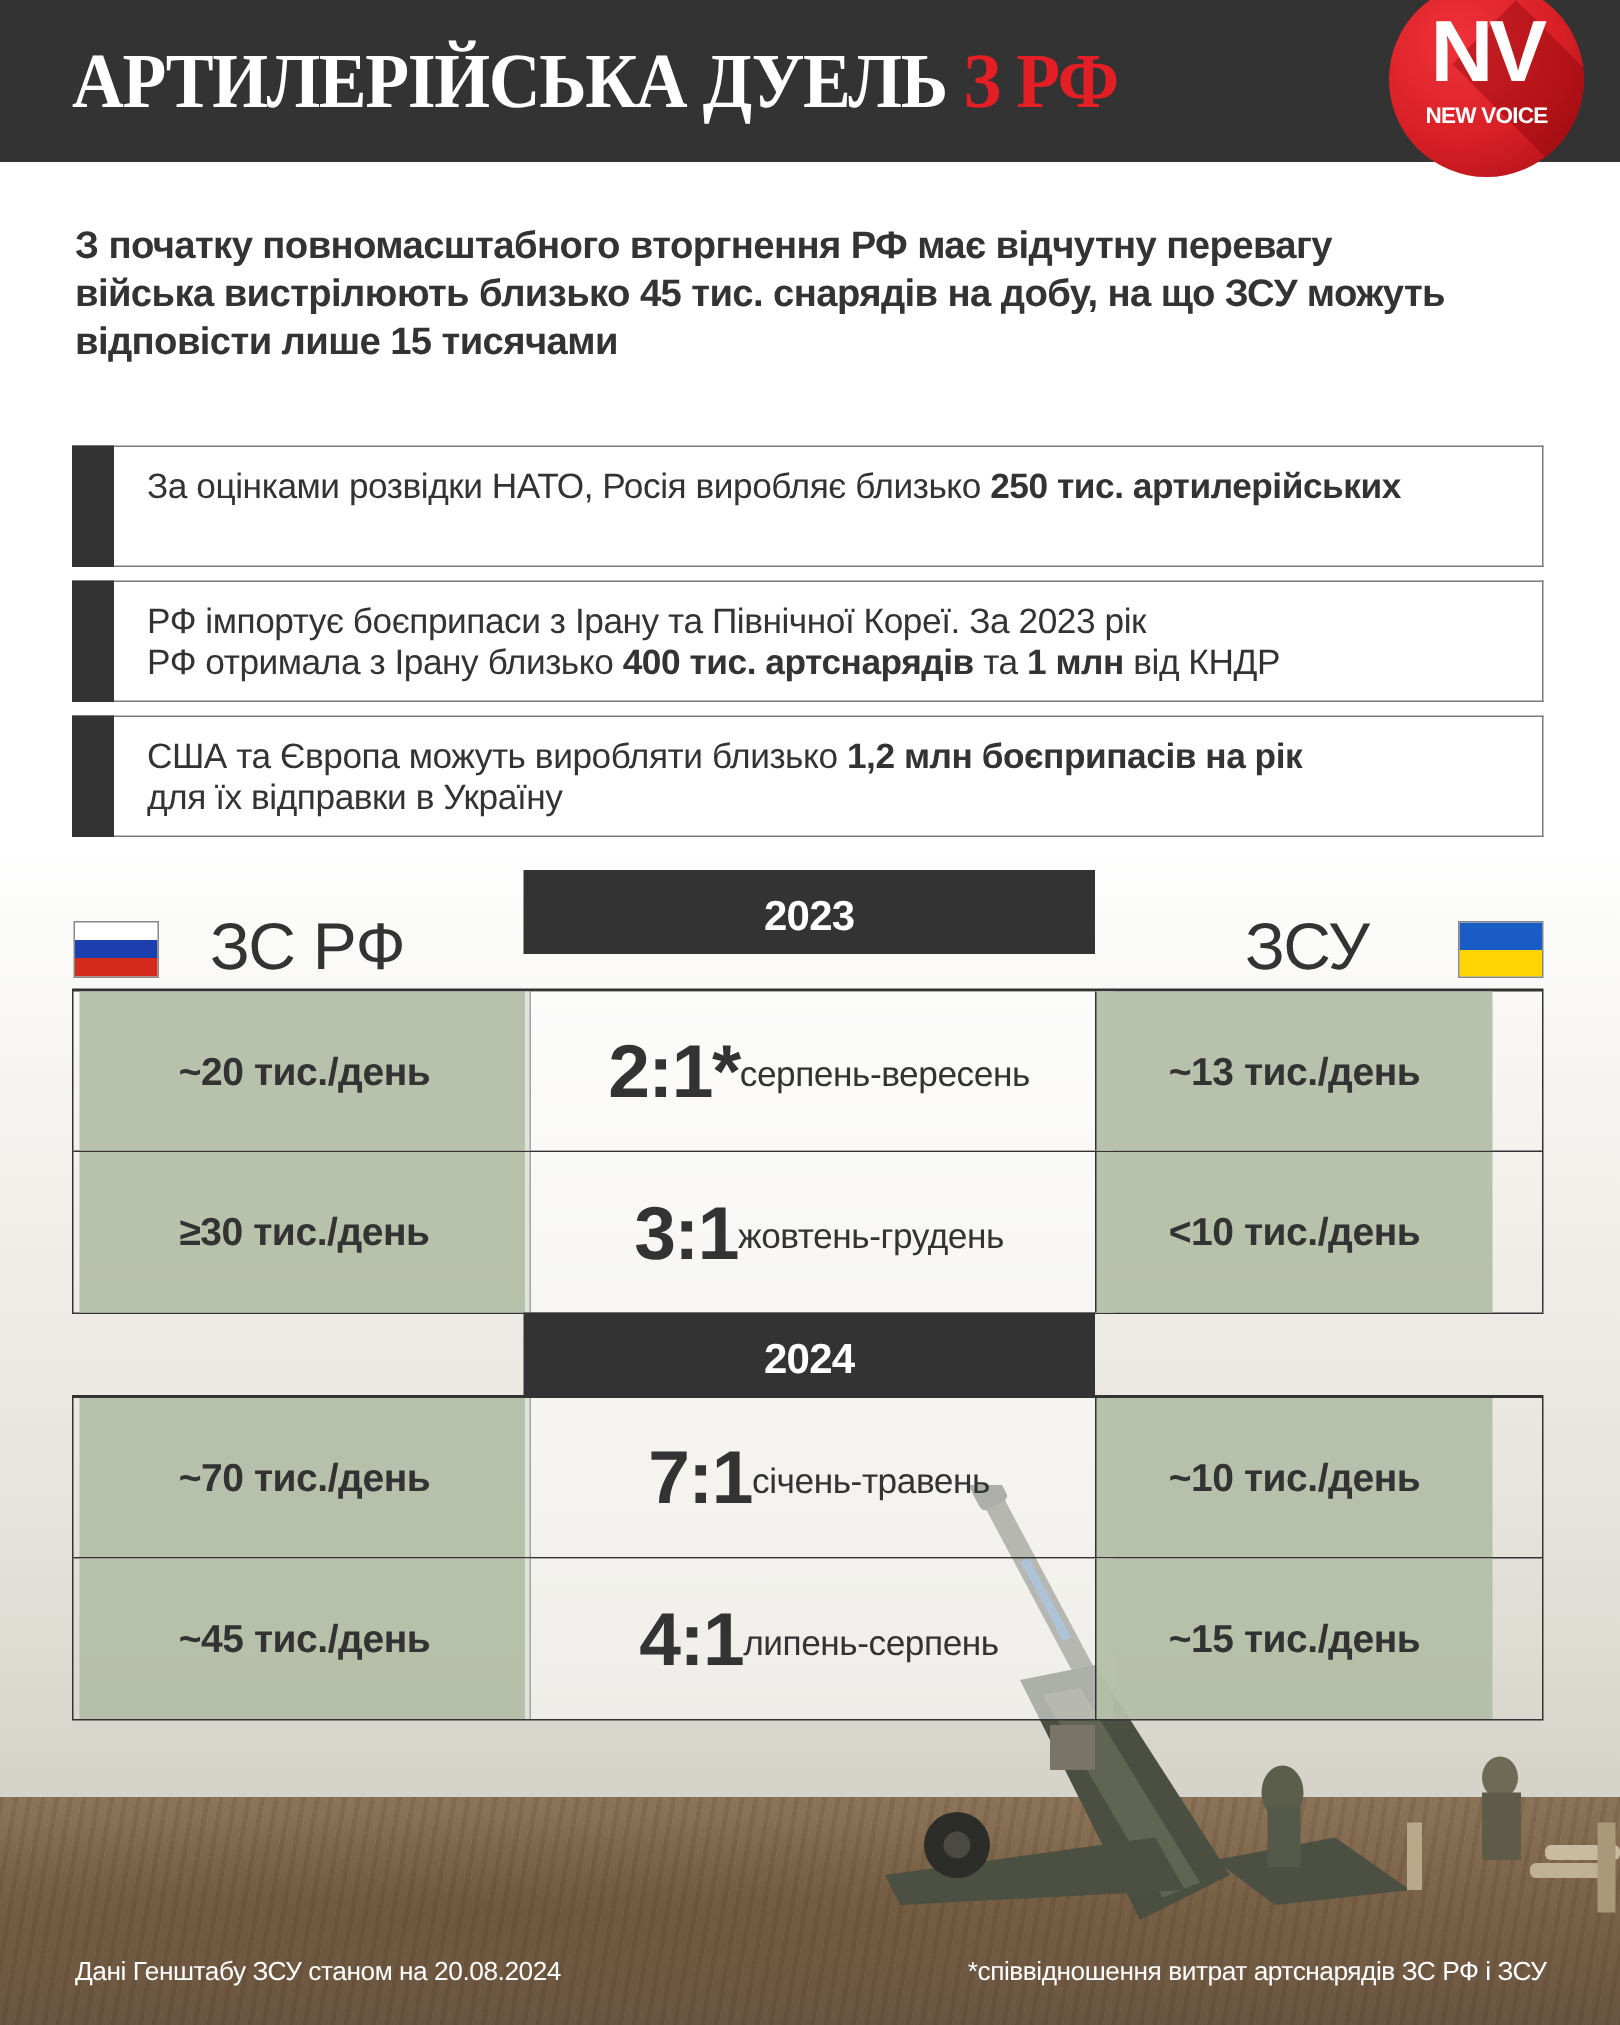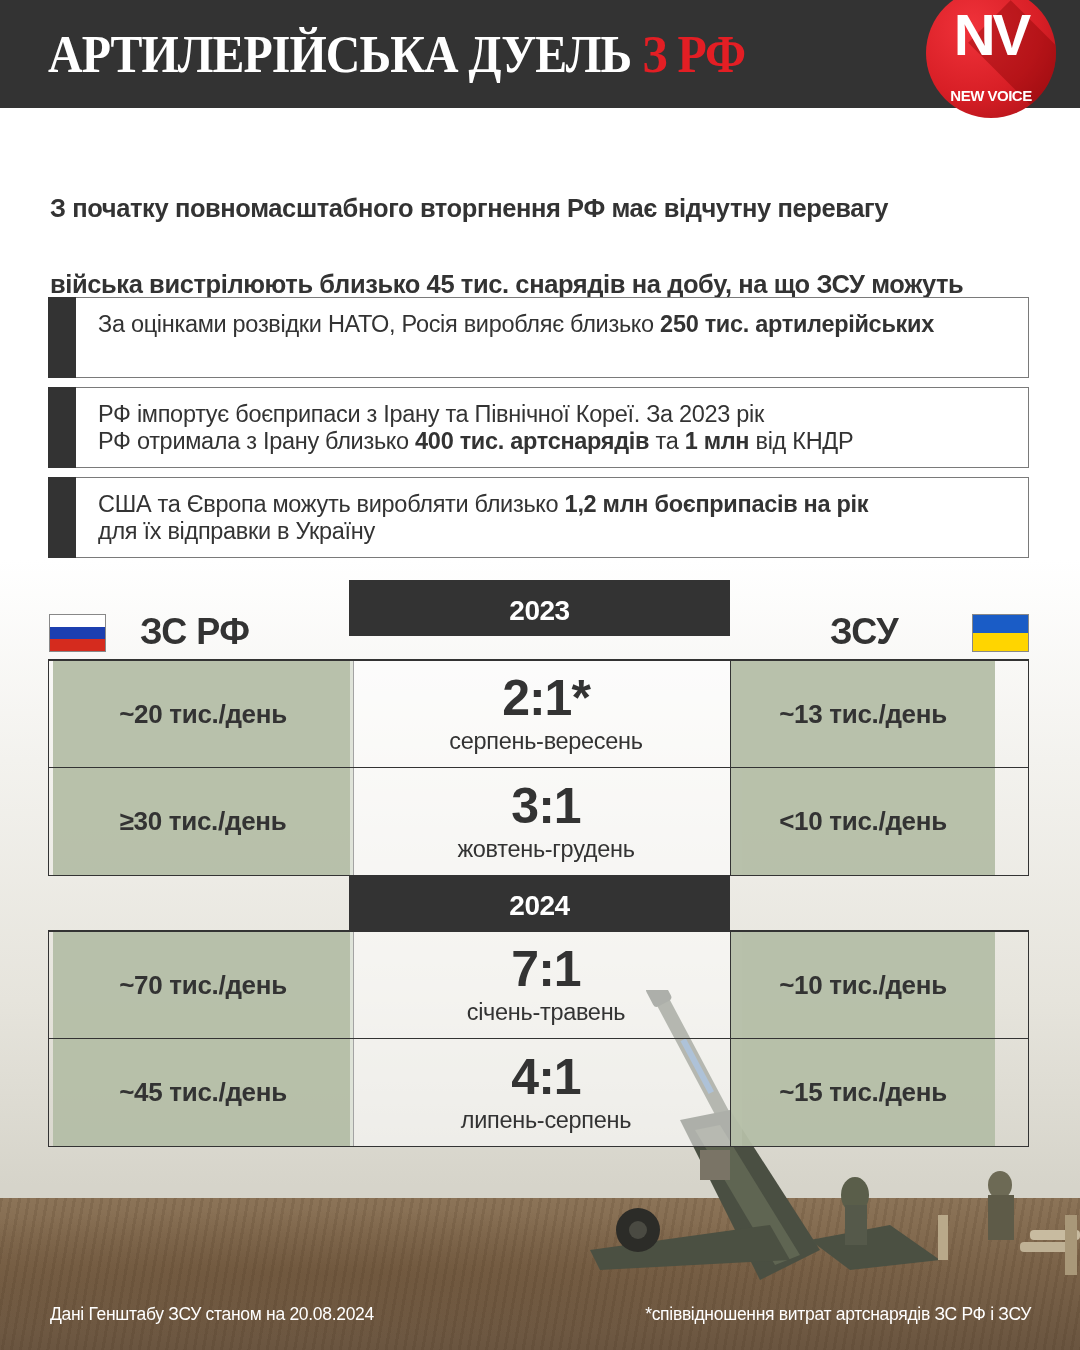--- a/index.html
+++ b/index.html
@@ -34,47 +34,47 @@
     background: rgba(120,0,0,0.35); transform: rotate(45deg);
   }
   .logo-nv {
     position: absolute; left: 0; right: 0; top: 18px; text-align: center;
     font-family: "Liberation Sans", sans-serif; font-weight: bold;
     font-size: 58px; line-height: 58px; color: #ffffff; letter-spacing: -3px; z-index: 2;
   }
   .logo-sub {
     position: absolute; left: 0; right: 0; top: 82px; text-align: center;
     font-family: "Liberation Sans", sans-serif; font-weight: bold;
-    font-size: 15px; line-height: 16px; color: #ffffff; letter-spacing: -0.5px; z-index: 2; margin-top: 18px;
+    font-size: 15px; line-height: 16px; color: #ffffff; letter-spacing: -0.5px; z-index: 2;
   }
   
   .lead {
     position: absolute; left: 50px; top: 148px; width: 990px;
     font-weight: bold; font-size: 25.5px; line-height: 32px; color: #333333;
     letter-spacing: -0.4px;
   }
-  .lead span { display: block; white-space: nowrap; margin-top: 44px; }
+  .lead span { display: block; white-space: nowrap; }
   
   .info {
     position: absolute; left: 48px; width: 981px; height: 81px;
     background: #ffffff; border: 1px solid #7a7a7a; border-left: none;
   }
   .info .bar {
     position: absolute; left: 0; top: -1px; bottom: -1px; width: 28px; background: #333333;
   }
   .info .txt {
     position: absolute; left: 50px; top: 13px; right: 10px;
     font-size: 23.5px; line-height: 27px; color: #333333; letter-spacing: -0.3px;
   }
   .info .txt span.line { display: block; white-space: nowrap; }
   .info b { font-weight: bold; }
   
   .side-head {
-    position: absolute; top: 604px; height: 56px; font-weight: bold;
-    font-size: 36px; line-height: 56px; color: #333333; letter-spacing: -0.5px;
+    position: absolute; top: 604px; height: 56px; font-weight: normal;
+    font-size: 44px; line-height: 56px; color: #333333; letter-spacing: -0.5px;
   }
   .flag { position: absolute; width: 57px; height: 38px; border: 1px solid #888; }
   .flag-ru { left: 49px; top: 614px;
     background: linear-gradient(to bottom, #ffffff 0 33.3%, #1c3fb0 33.3% 66.6%, #d52b1e 66.6% 100%); }
   .flag-ua { left: 972px; top: 614px;
     background: linear-gradient(to bottom, #1a5cc6 0 50%, #ffd500 50% 100%); }
   
   .year {
     position: absolute; left: 349px; width: 381px; height: 56px;
     background: #333333; color: #ffffff; font-weight: bold;
@@ -91,21 +91,21 @@
     position: absolute; top: 0; bottom: 0;
     display: flex; align-items: center; justify-content: center;
   }
   .cell.side {
     width: 301px; background: rgba(180,190,166,0.95);
     font-weight: bold; font-size: 26px; color: #333333; letter-spacing: -0.3px;
   }
   .cell.left { left: 4px; border-right: 1px solid #333333; }
   .cell.right { left: 681px; width: 265px; border-left: 1px solid #333333; }
   .cell.mid {
-    left: 301px; width: 392px; flex-direction: column; background: rgba(255,255,255,0.55);
+    left: 301px; width: 392px; flex-direction: row; background: rgba(255,255,255,0.55);
   }
   .ratio { font-weight: bold; font-size: 50px; line-height: 50px; color: #333333; letter-spacing: -1px; }
   .period { font-size: 23.5px; line-height: 28px; color: #333333; margin-top: 4px; letter-spacing: -0.3px; }
   
   .ground {
     position: absolute; left: 0; top: 1198px; width: 1080px; height: 152px;
     background:
       repeating-linear-gradient(100deg, rgba(60,40,20,0.12) 0 3px, rgba(0,0,0,0) 3px 9px),
       radial-gradient(ellipse at 30% 50%, rgba(90,65,40,0.3) 0%, rgba(0,0,0,0) 60%),
       linear-gradient(to bottom, #8c7458 0%, #7b6349 45%, #6a5540 100%);

